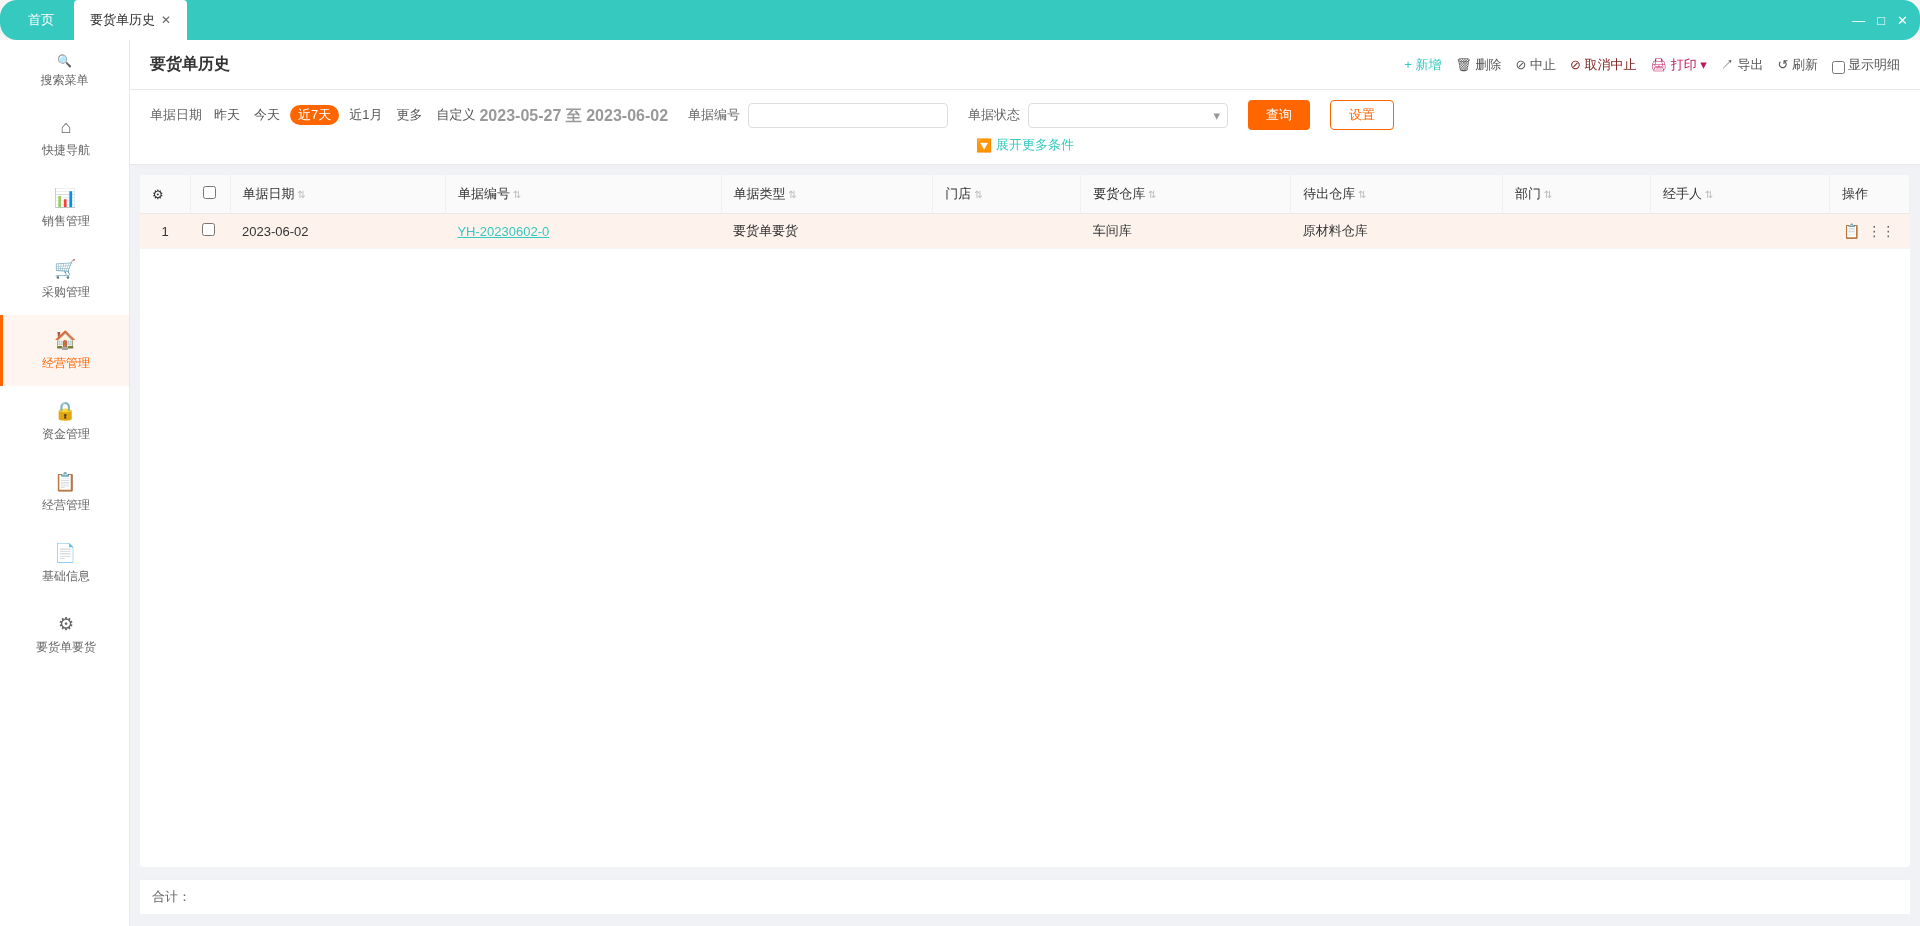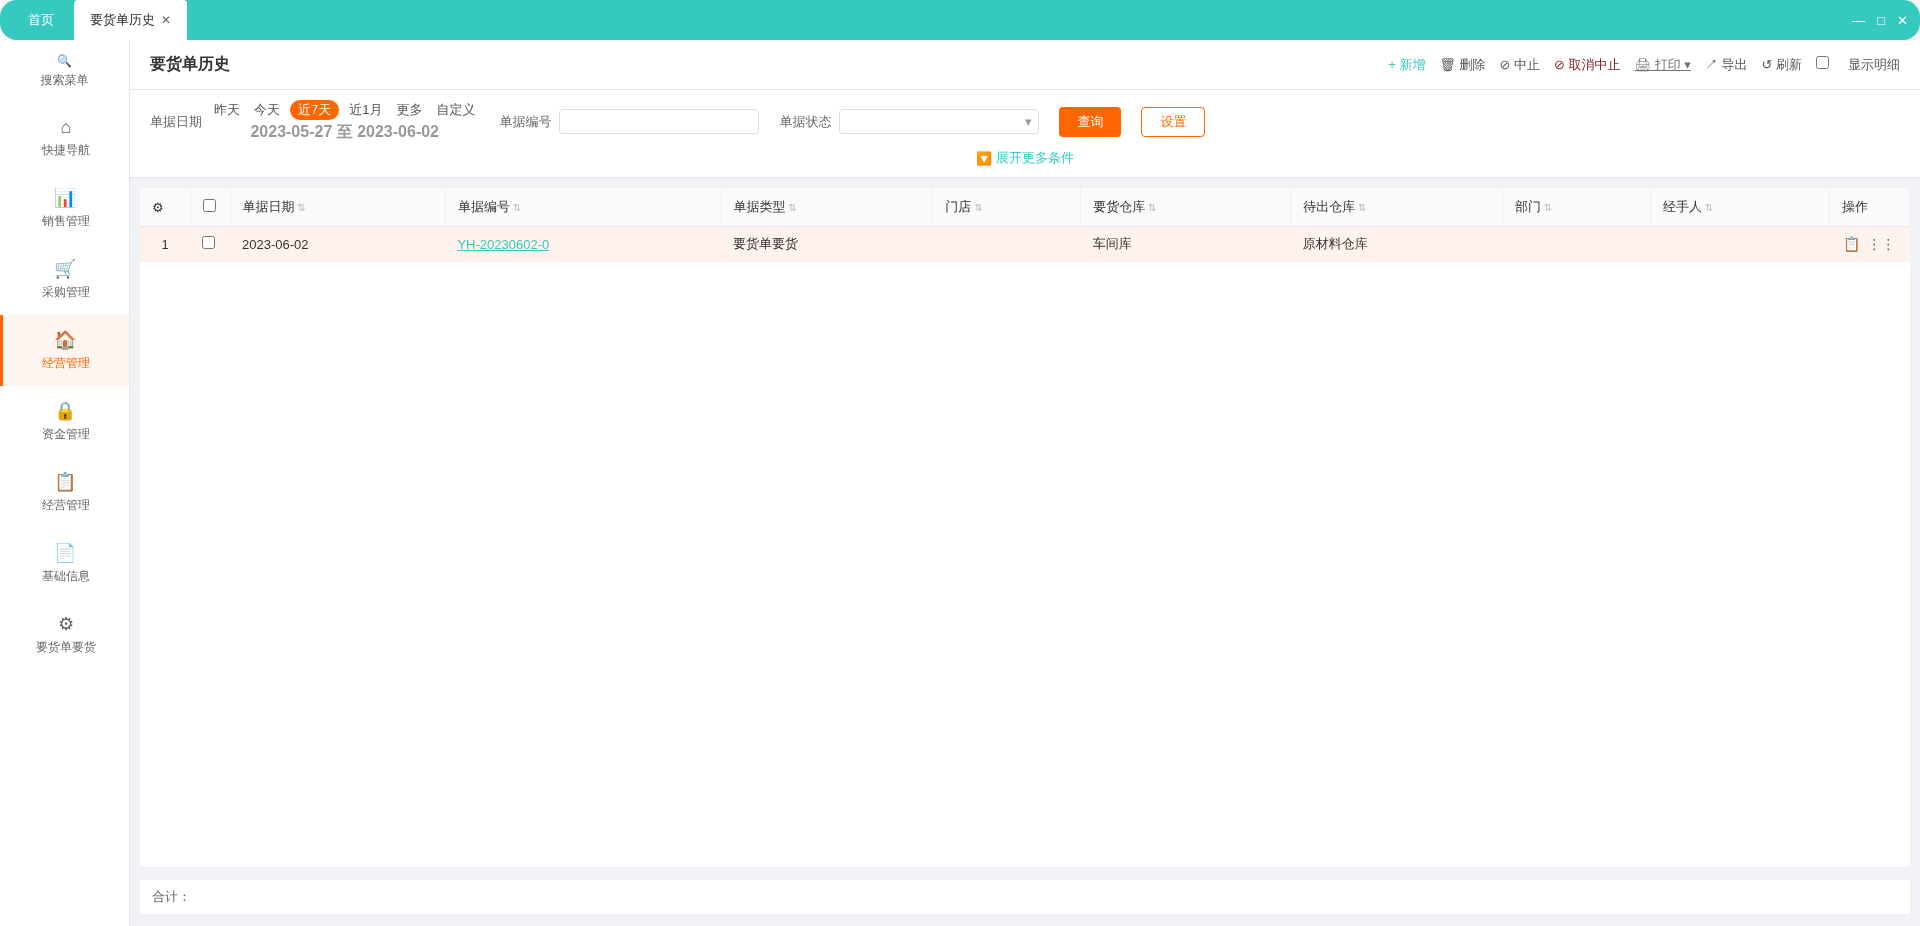--- a/index.html
+++ b/index.html
@@ -30,21 +30,21 @@
 
     
     .page-header { background: #fff; padding: 0 20px; height: 50px; display: flex; align-items: center; justify-content: space-between; flex-shrink: 0; border-bottom: 1px solid #e8e8e8; }
     .page-title { font-size: 16px; font-weight: bold; color: #333; }
     .header-actions { display: flex; align-items: center; gap: 14px; font-size: 13px; }
     .header-action-btn { display: flex; align-items: center; gap: 3px; cursor: pointer; color: #555; }
     .header-action-btn.new { color: #36c9c0; }
     .header-action-btn.del { color: #555; }
     .btn-query { background: #f60; color: #fff; border: none; padding: 6px 18px; border-radius: 4px; cursor: pointer; font-size: 13px; }
     .btn-setting { background: #fff; color: #f60; border: 1px solid #f60; padding: 5px 18px; border-radius: 4px; cursor: pointer; font-size: 13px; }
-    .btn-display { display: flex; align-items: flex-start; gap: 19px; cursor: pointer; font-size: 13px; color: #555; }
+    .btn-display { display: flex; align-items: flex-end; gap: 3px; cursor: pointer; font-size: 13px; color: #555; }
 
     
     .filter-bar { background: #fff; padding: 10px 20px; flex-shrink: 0; border-bottom: 1px solid #e8e8e8; }
     .filter-row { display: flex; align-items: center; gap: 20px; flex-wrap: wrap; }
     .filter-item { display: flex; align-items: center; gap: 8px; }
     .filter-label { color: #666; white-space: nowrap; font-size: 13px; }
     .filter-date-options { display: flex; align-items: center; gap: 6px; }
     .date-opt { cursor: pointer; color: #555; font-size: 13px; padding: 1px 4px; border-radius: 3px; }
     .date-opt.active { background: #f60; color: #fff; border-radius: 10px; padding: 1px 8px; }
     .date-range { color: #999; font-size: 16px; margin-top: 2px; font-weight: bold; }
@@ -151,42 +151,42 @@
         </button>
         <button class="header-action-btn del" style="background:none;border:none;cursor:pointer;font-size:13px;display:flex;align-items:center;gap:3px;color:#555;">
           <span>🗑 删除</span>
         </button>
         <button class="header-action-btn" style="background:none;border:none;cursor:pointer;font-size:13px;color:#555;">
           <span>⊘ 中止</span>
         </button>
         <button class="header-action-btn" style="background:none;border:none;cursor:pointer;font-size:13px;color:#7f1d1d;">
           <span>⊘ 取消中止</span>
         </button>
-        <button class="header-action-btn" style="background:none;border:none;cursor:pointer;font-size:13px;color:#737373;text-decoration:underline;">
+        <button class="header-action-btn" style="background:none;border:none;cursor:pointer;font-size:13px;color:#be185d;">
           <span>🖨 打印 ▾</span>
         </button>
         <button class="header-action-btn" style="background:none;border:none;cursor:pointer;font-size:13px;color:#555;">
           <span>↗ 导出</span>
         </button>
         <button class="header-action-btn" style="background:none;border:none;cursor:pointer;font-size:13px;color:#555;">
           <span>↺ 刷新</span>
         </button>
         <div class="btn-display">
           <input type="checkbox" style="">
           <span>显示明细</span>
         </div>
       </div>
     </div>
 
     <div class="filter-bar">
       <div class="filter-row">
 
         <div class="filter-item">
           <span class="filter-label">单据日期</span>
-          <div style="display:flex;flex-direction:column;text-align:center;">
+          <div style="display:flex;flex-direction:row;">
             <div class="filter-date-options">
               <span class="date-opt">昨天</span>
               <span class="date-opt">今天</span>
               <span class="date-opt active">近7天</span>
               <span class="date-opt">近1月</span>
               <span class="date-opt">更多</span>
               <span class="date-opt">自定义</span>
             </div>
             <div class="date-range">2023-05-27 至 2023-06-02</div>
           </div>

